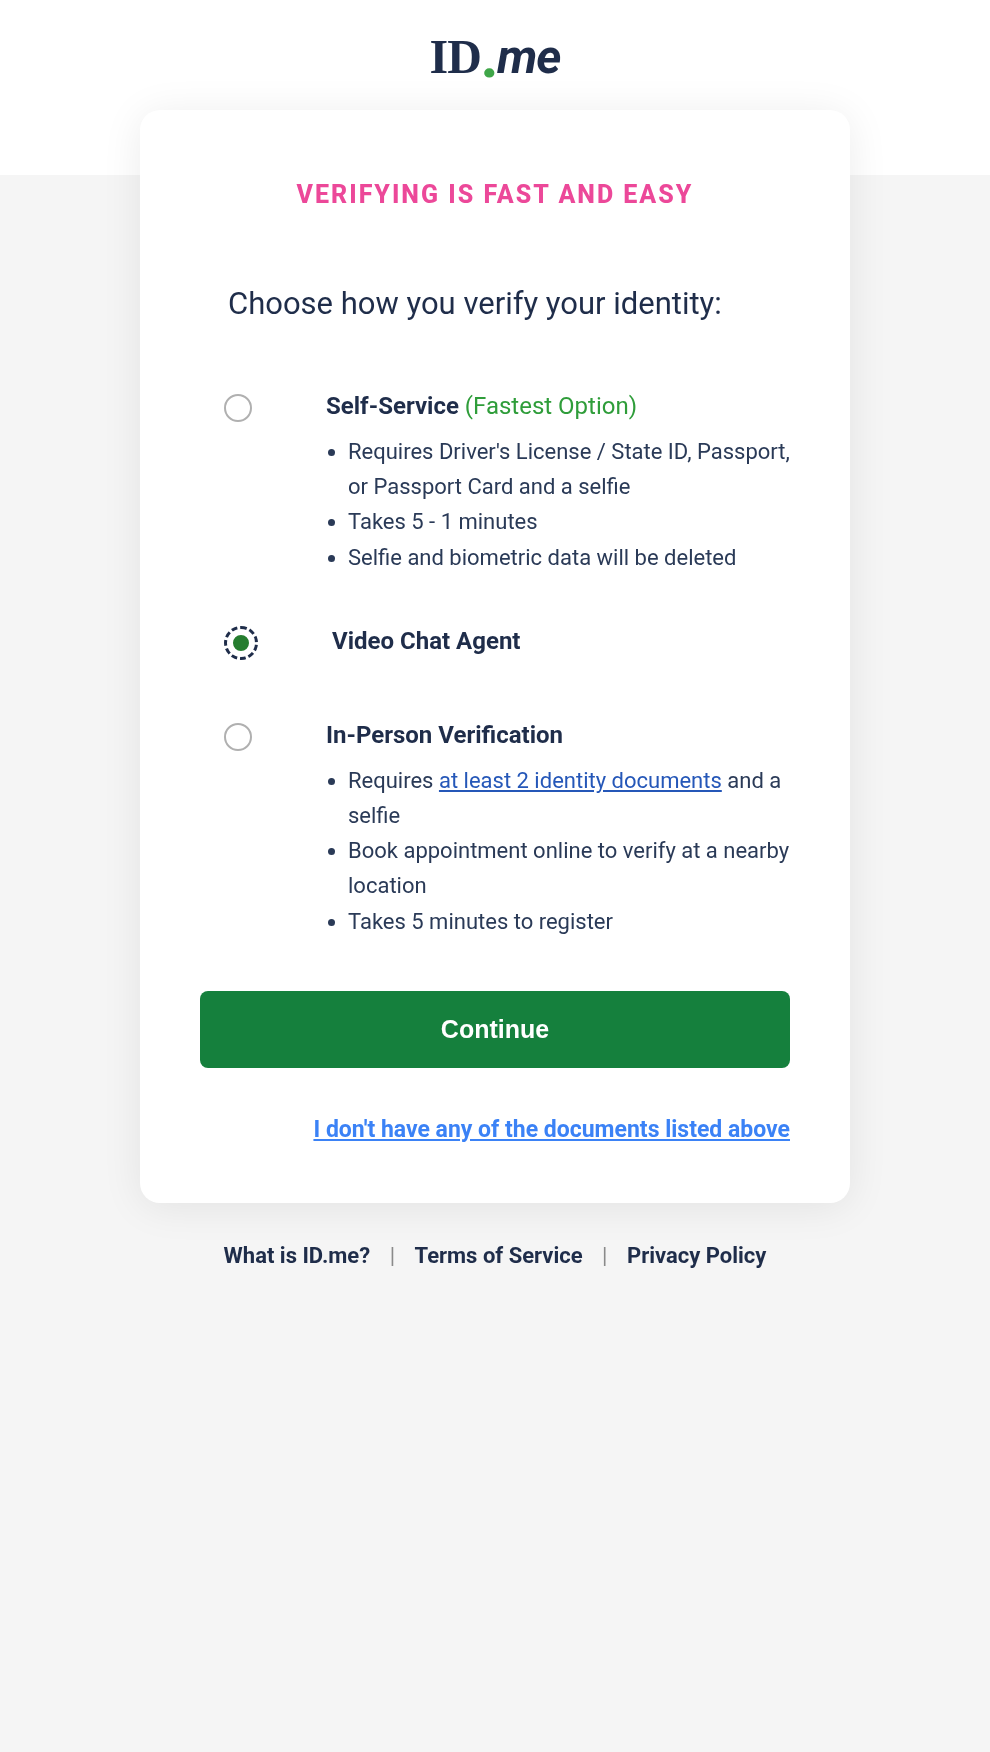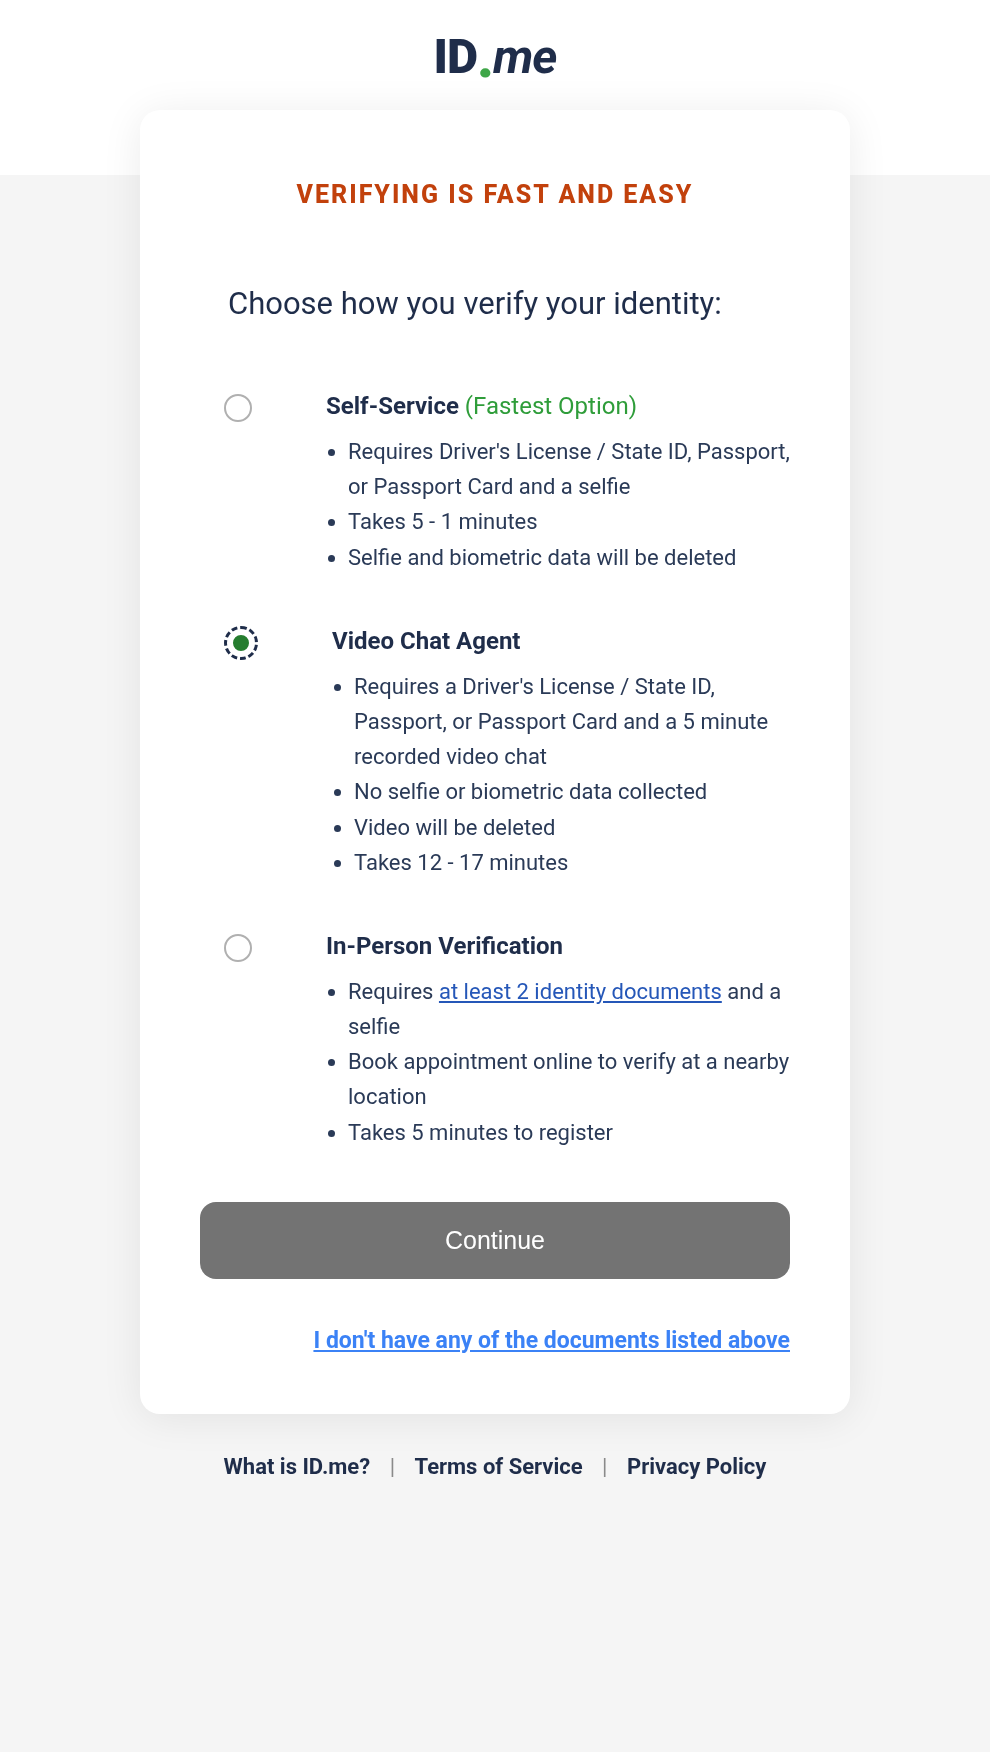--- a/index.html
+++ b/index.html
@@ -23,20 +23,21 @@
     }
     .logo {
       display: inline-block;
       font-size: 48px;
       font-weight: 900;
       color: #1f2d4a;
       letter-spacing: -1px;
     }
     .logo .id {
       font-weight: 900;
+      font-family: Liberation Serif, serif;
     }
     .logo .dot {
       color: #3fa648;
       font-size: 56px;
       line-height: 0;
       position: relative;
       top: 4px;
     }
     .logo .me {
       font-style: italic;
@@ -49,21 +50,21 @@
       width: 710px;
       margin: -65px auto 0;
       position: relative;
       padding: 70px 60px 60px;
     }
     .card-title {
       text-align: center;
       font-size: 25px;
       font-weight: 800;
       letter-spacing: 2px;
-      color: #c2410c;
+      color: #ec4899;
       margin-bottom: 76px;
     }
     .subtitle {
       font-size: 31px;
       font-weight: 400;
       color: #1f2d4a;
       margin-bottom: 70px;
       margin-left: 28px;
     }
     .option {
@@ -135,26 +136,26 @@
       line-height: 1.6;
       color: #2a3a57;
     }
     .inline-link {
       color: #2557b8;
       text-decoration: underline;
     }
     .continue-btn {
       display: block;
       width: 100%;
-      background: #737373;
+      background: #15803d;
       color: #ffffff;
       font-size: 25px;
-      font-weight: 400;
+      font-weight: 700;
       border: none;
-      border-radius: 16px;
+      border-radius: 8px;
       padding: 24px 0;
       margin-top: 40px;
       cursor: pointer;
     }
     .no-docs-link {
       display: block;
       text-align: right;
       color: #3b82f6;
       font-size: 23px;
       font-weight: 700;
@@ -206,26 +207,20 @@
       </ul>
     </div>
   </div>
 
   <div class="option">
     <div class="radio selected"></div>
     <div class="option-content">
       <div class="option-title">
         <span>Video Chat Agent</span>
       </div>
-      <ul class="option-list">
-        <li>Requires a Driver's License / State ID, Passport, or Passport Card and a 5 minute recorded video chat</li>
-        <li>No selfie or biometric data collected</li>
-        <li>Video will be deleted</li>
-        <li>Takes 12 - 17 minutes</li>
-      </ul>
     </div>
   </div>
 
   <div class="option">
     <div class="radio"></div>
     <div class="option-content">
       <div class="option-title">
         <span>In-Person Verification</span>
       </div>
       <ul class="option-list">

